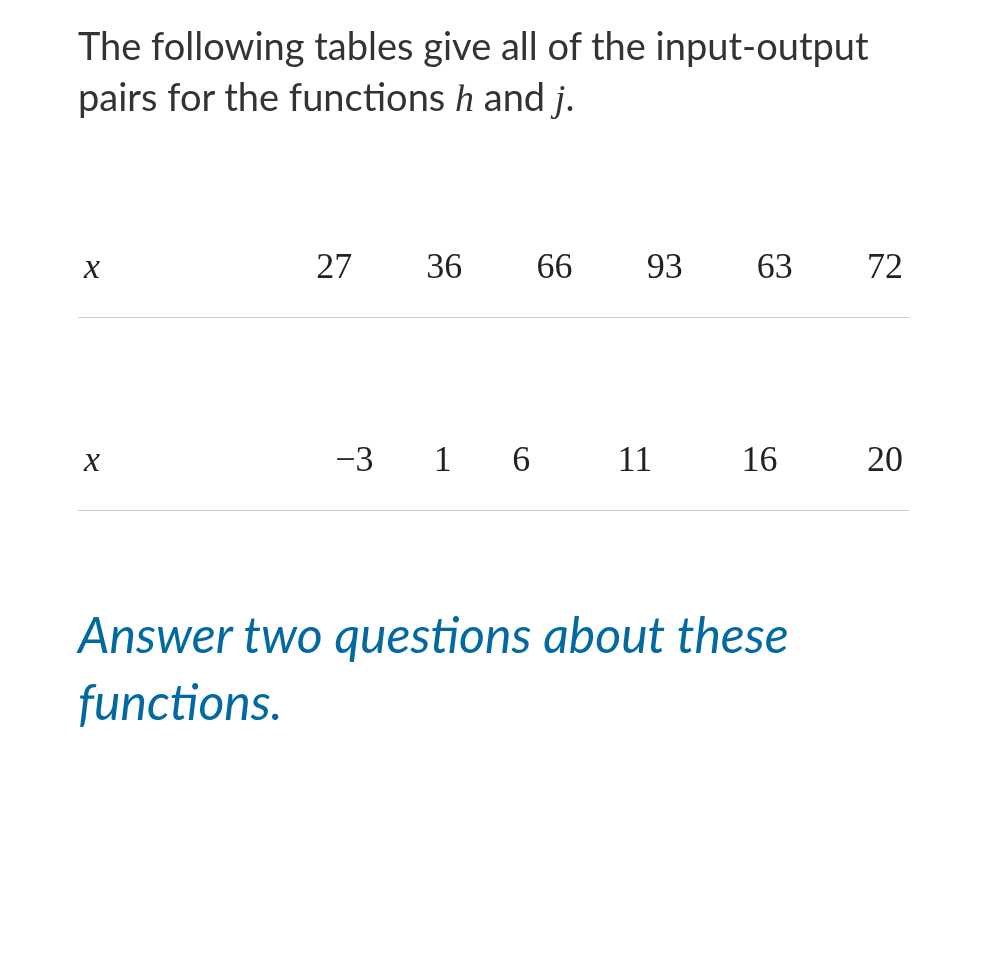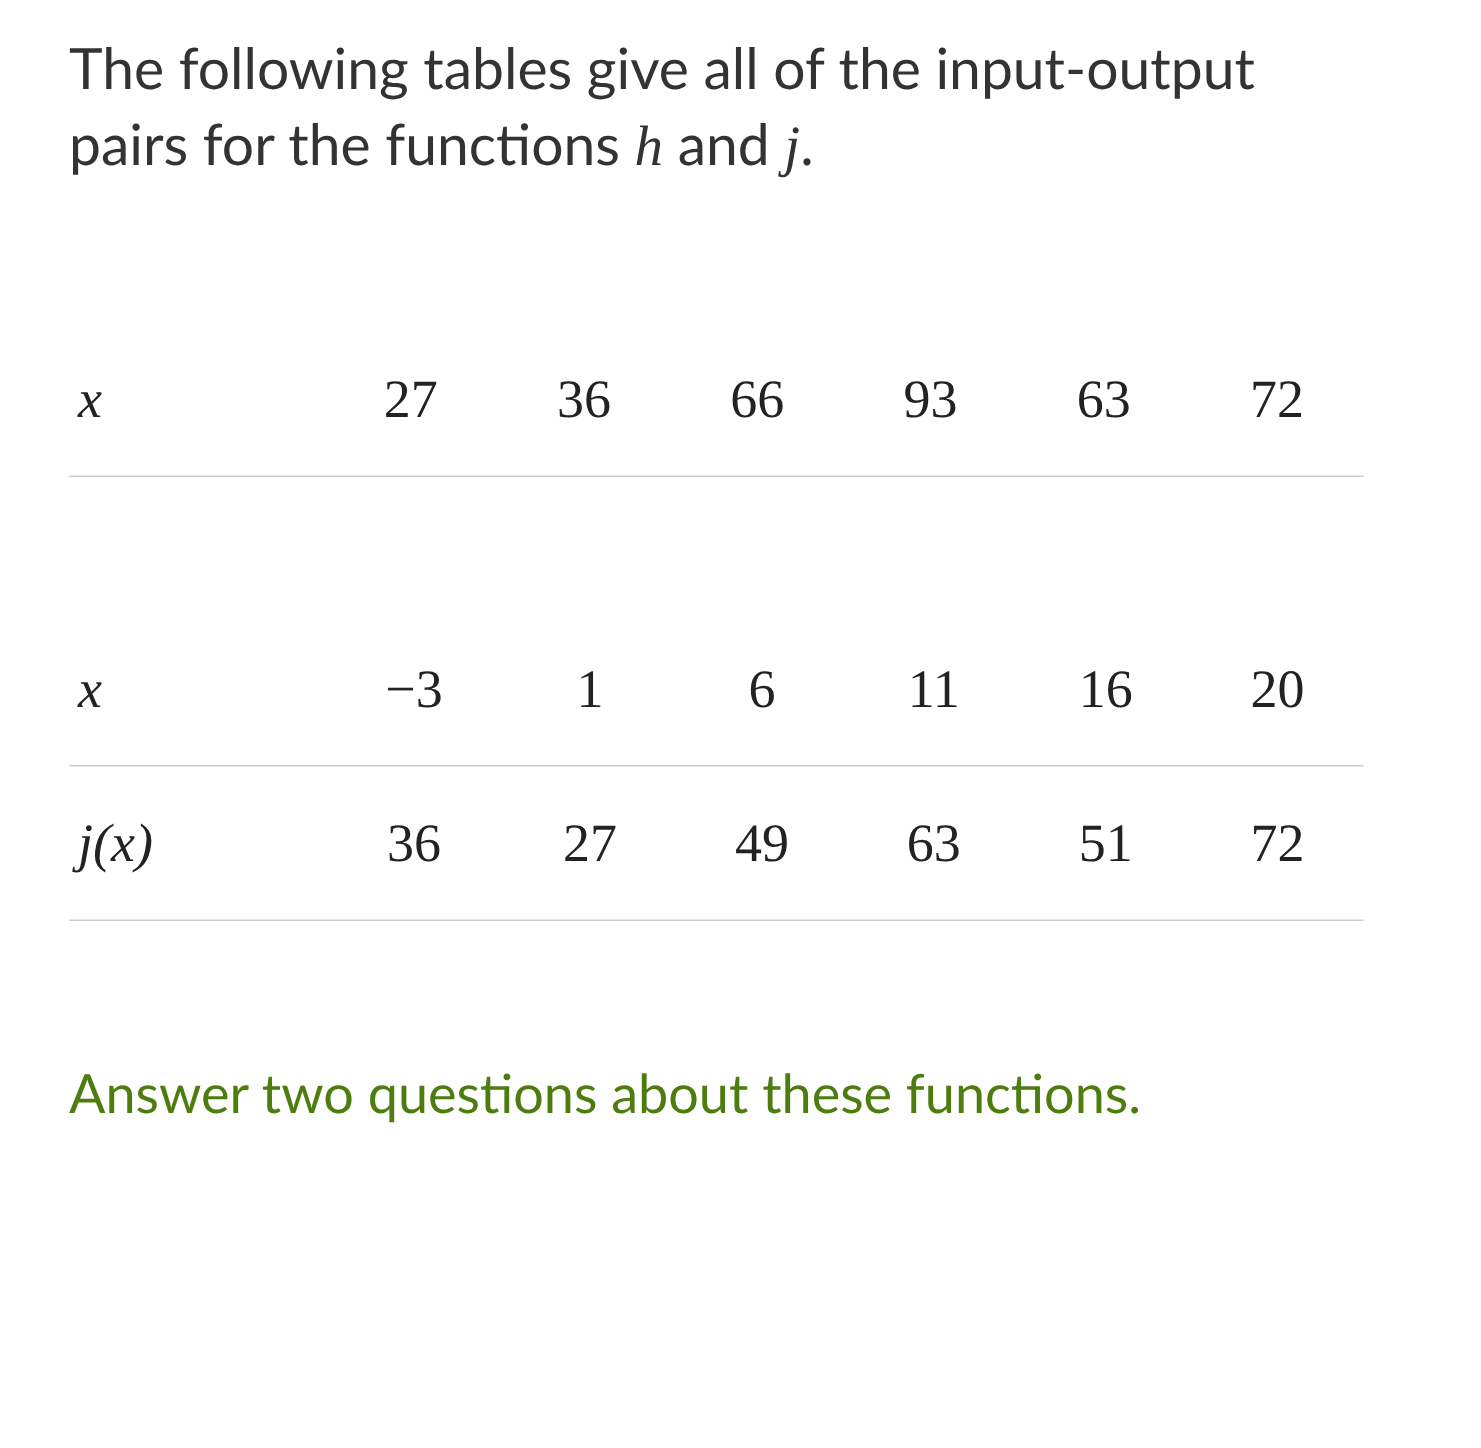--- a/index.html
+++ b/index.html
@@ -6,21 +6,21 @@
   html, body {
     margin: 0;
     padding: 0;
     width: 987px;
     height: 965px;
     background: #fff;
     font-family: -apple-system, BlinkMacSystemFont, "Segoe UI", "Lato", Arial, sans-serif;
     color: #333;
   }
   .page {
-    padding: 20px 78px 0 46px;
+    padding: 20px 78px 0 78px;
   }
   .intro {
     font-size: 38px;
     line-height: 1.35;
     color: #333;
     margin-bottom: 90px;
   }
   .mathit {
     font-family: "Times New Roman", Times, serif;
     font-style: italic;
@@ -31,32 +31,33 @@
     margin-bottom: 90px;
     font-family: "Times New Roman", Times, serif;
   }
   table.func-table tr {
     border-bottom: 1.5px solid #ccc;
   }
   table.func-table td {
     padding: 30px 6px;
     font-size: 36px;
     color: #222;
-    text-align: center;
+    text-align: right;
     white-space: nowrap;
   }
   table.func-table td.label {
     text-align: left;
     font-style: italic;
     width: 170px;
   }
   .prompt {
-    font-size: 36px;
+    font-size: 50px;
+    font-style: italic;
     line-height: 1.35;
-    color: #4d7c0f;
+    color: #0369a1;
   }
 </style>
 </head>
 <body>
 
 <div class="page">
 
   <div class="intro">
     <span>The following tables give all of the input-output pairs for the functions </span><span class="mathit">h</span><span> and </span><span class="mathit">j</span><span>.</span>
   </div>
@@ -79,27 +80,18 @@
     <tbody>
         <tr>
       <td class="label">x</td>
       <td>−3</td>
       <td>1</td>
       <td>6</td>
       <td>11</td>
       <td>16</td>
       <td>20</td>
     </tr>
-    <tr>
-      <td class="label">j(x)</td>
-      <td>36</td>
-      <td>27</td>
-      <td>49</td>
-      <td>63</td>
-      <td>51</td>
-      <td>72</td>
-    </tr>
   </tbody>
     </table>
 
   <div class="prompt">Answer two questions about these functions.</div>
 
 </div>
 
 </body></html>

